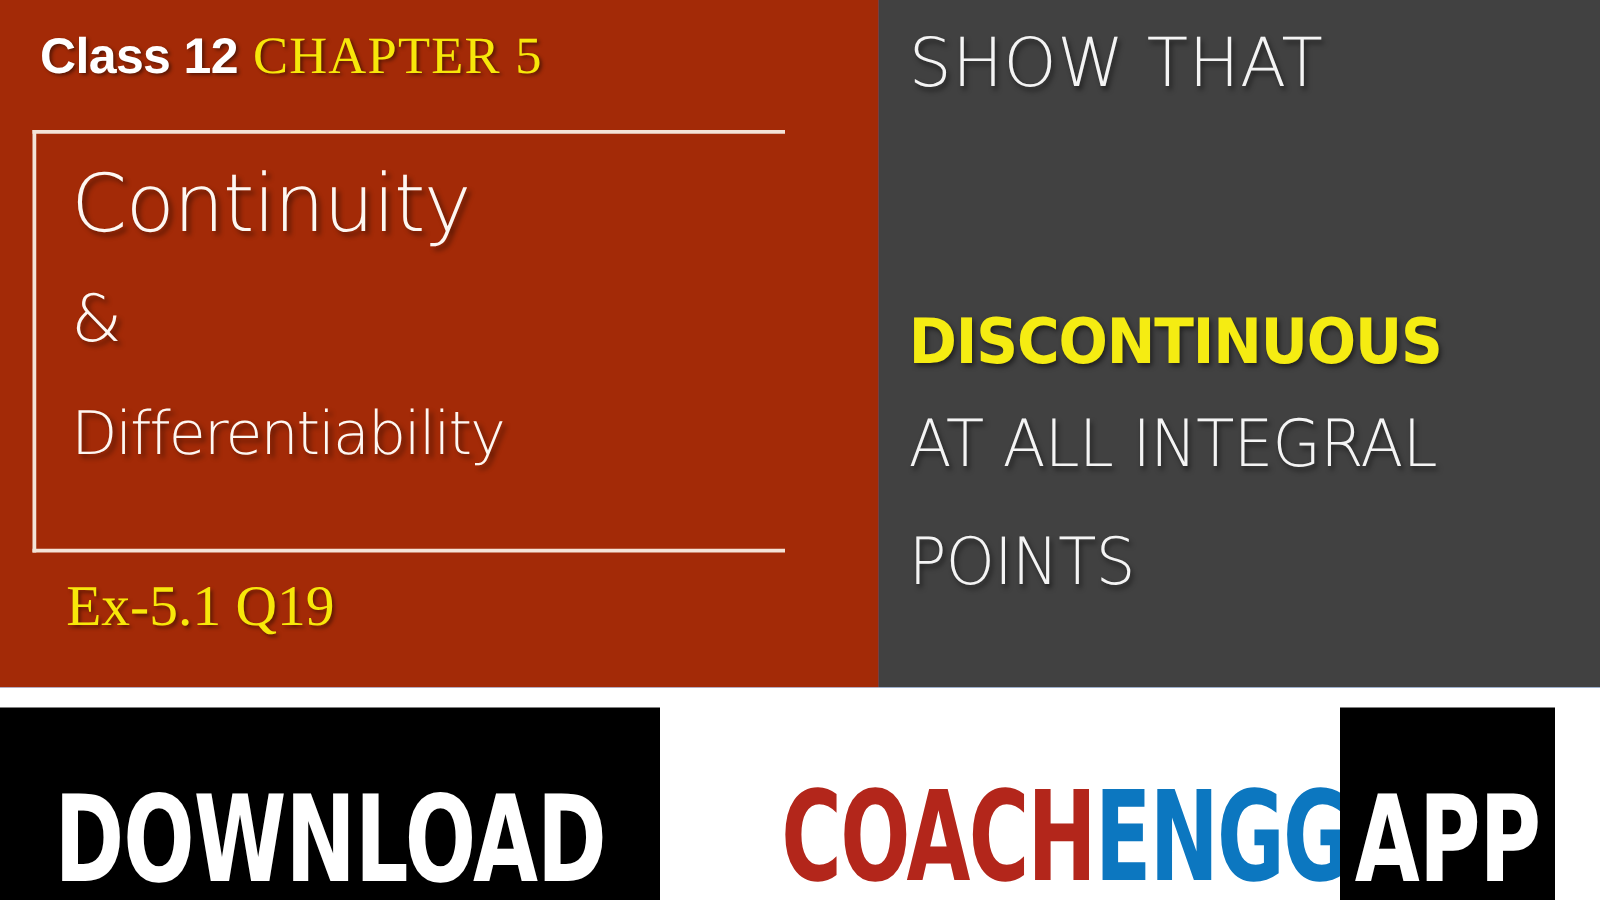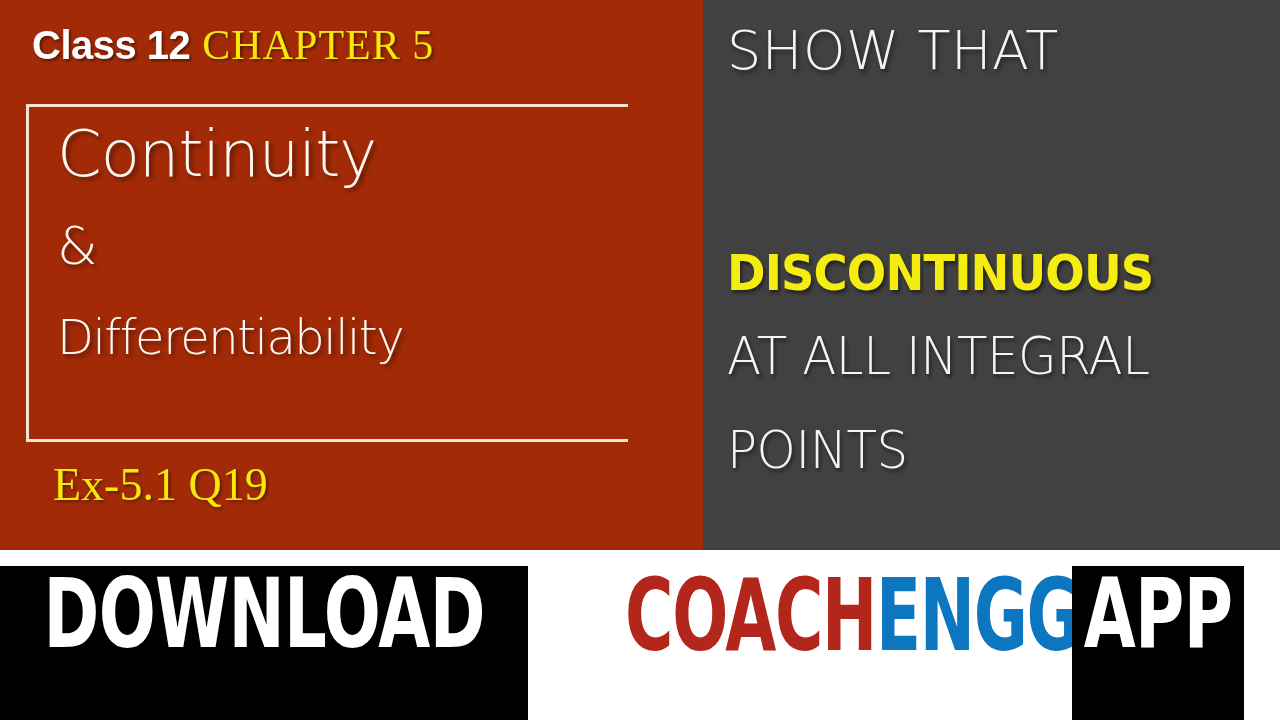--- a/index.html
+++ b/index.html
@@ -75,21 +75,21 @@
     height: 338px;
     border-left: 3px solid #f4e3d7;
     border-top: 3px solid #f4e3d7;
     border-bottom: 3px solid #f4e3d7;
     border-right: none;
     box-sizing: border-box;
   }
   .title-lines {
     position: absolute;
     left: 28px;
-    top: 0;
+    top: 10px;
     width: 590px;
   }
   .title-line {
     font-family: "DejaVu Sans", sans-serif;
     font-weight: 300;
     font-size: 64px;
     line-height: 95px;
     color: #fdf7f2;
     text-shadow: 3px 3px 4px rgba(0,0,0,0.45);
     white-space: nowrap;
@@ -194,21 +194,21 @@
     top: 550px;
     width: 1280px;
     height: 170px;
     background: #ffffff;
   }
   .banner-block {
     position: absolute;
     top: 16px;
     height: 154px;
     display: flex;
-    align-items: flex-start;
+    align-items: flex-end;
     box-sizing: border-box;
   }
   .block-download {
     left: 0;
     width: 528px;
     background: #000000;
     justify-content: center;
   }
   .block-brand {
     left: 528px;

